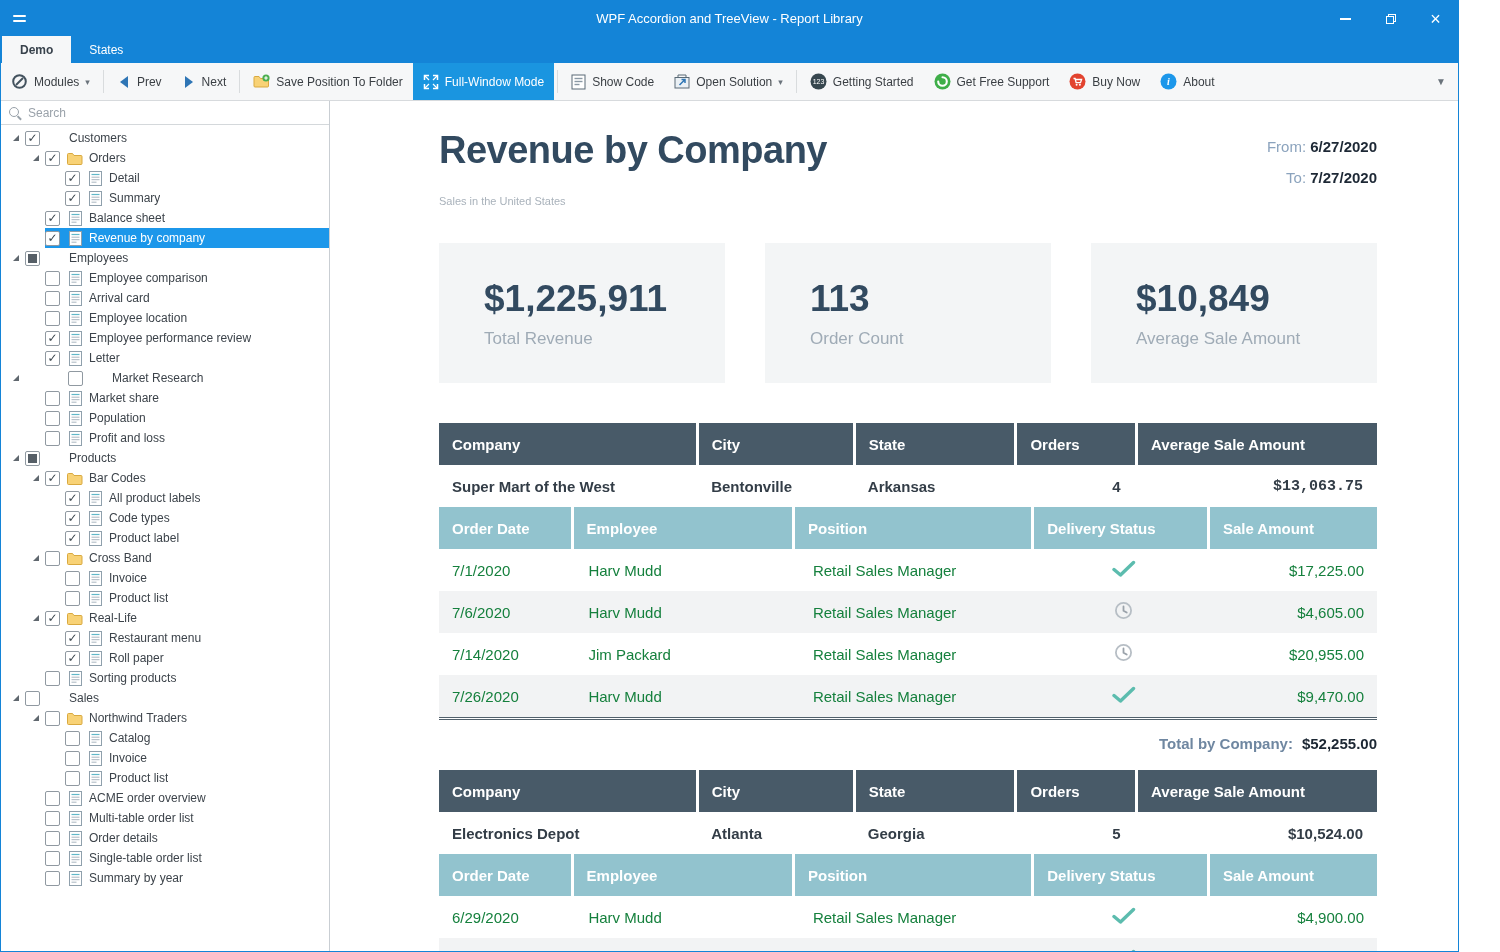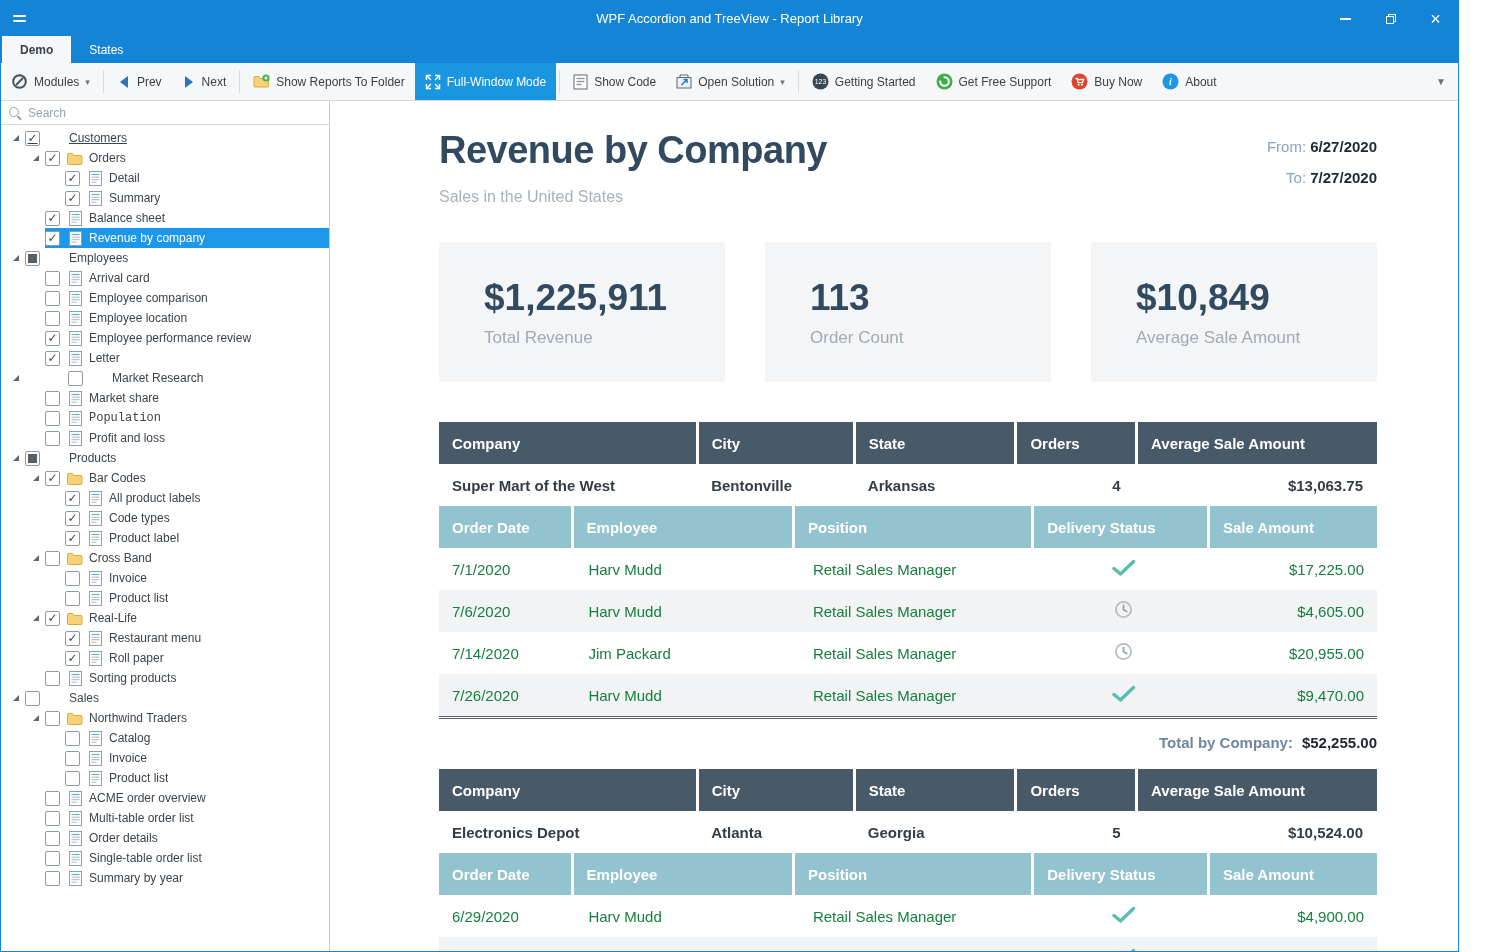--- a/index.html
+++ b/index.html
@@ -54,21 +54,21 @@
   .cb{width:15px;height:15px;flex:none;border:1px solid #9099a1;background:#fff;border-radius:2px;margin-right:7px;display:flex;align-items:center;justify-content:center}
   .cb.on::after{content:'\2713';font-size:12px;font-weight:700;color:#39434b;line-height:1;margin-top:-1px}
   .cb.partial::after{content:'';width:9px;height:9px;background:#565f67}
   .node-icon{width:16px;flex:none;margin-right:6px;display:flex;align-items:center;justify-content:center}
   .node-label{white-space:nowrap;overflow:hidden;text-overflow:ellipsis}
 
   
   .content{flex:1;background:#fff;overflow:hidden}
   .report{width:938px;margin:28px 0 0 109px;position:relative}
   .report-title{font-size:38px;font-weight:700;color:var(--title-text);letter-spacing:-.5px}
-  .report-subtitle{font-size:16px;color:#a9b2bb;margin-top:16px}
+  .report-subtitle{font-size:11px;color:#a9b2bb;margin-top:23px}
   .dates{position:absolute;top:2px;right:0;text-align:right;font-size:15px;line-height:31px}
   .date-label{color:#8ba3bd}
   .date-value{color:#1d2835;font-weight:700}
 
   .stats{display:flex;justify-content:space-between;margin-top:36px}
   .stat-card{width:286px;height:140px;background:#f3f5f6;display:flex;flex-direction:column;justify-content:center;padding-left:45px}
   .stat-value{font-size:37px;font-weight:700;color:var(--title-text)}
   .stat-label{font-size:17px;color:#9fabb6;margin-top:9px}
 
   .company-blocks{margin-top:40px}
@@ -152,21 +152,21 @@
     </span>
     <span class="tsep"></span>
     <span class="tb-btn">
       <span class="ticon">
           <svg width="17" height="15" viewBox="0 0 17 15">
             <path d="M1 3.5 a1 1 0 0 1 1-1 h4 l1.5 2 h7 a1 1 0 0 1 1 1 v6.5 a1 1 0 0 1 -1 1 h-12.5 a1 1 0 0 1 -1-1 z" fill="#f8d276" stroke="#d9a93f"></path>
             <circle cx="13" cy="4" r="3.6" fill="#4caf50"></circle>
             <path d="M13 2.2v3.6 M11.2 4h3.6" stroke="#fff" stroke-width="1.2"></path>
           </svg>
         </span>
-      <span>Show Reports To Folder</span>
+      <span>Save Position To Folder</span>
     </span>
     <span class="tb-btn active">
       <span class="ticon">
           <svg width="16" height="16" viewBox="0 0 16 16" fill="none" stroke="#fff" stroke-width="1.5">
             <path d="M6 1.5H1.5V6 M10 1.5h4.5V6 M6 14.5H1.5V10 M10 14.5h4.5V10"></path>
             <path d="M1.5 1.5l4.5 4.5 M14.5 1.5L10 6 M1.5 14.5L6 10 M14.5 14.5L10 10" stroke-width="1.2"></path>
           </svg>
         </span>
       <span>Full-Window Mode</span>
     </span>
@@ -238,21 +238,21 @@
   </div>
 
   <div class="main">
 
     <div class="sidebar">
       <div class="searchbox">
         <span class="mag"></span>
         <input class="search-input" placeholder="Search" style="">
       </div>
       <div class="tree">
-          <div class="tree-row" style="padding-left: 6px; text-decoration: underline;">
+          <div class="tree-row" style="padding-left: 6px;">
             <span class="expander expanded"></span>
             <span class="row-body">
               <span class="cb on"></span>
               <span class="node-icon"></span>
               <span class="node-label">Customers</span>
             </span>
           </div>
           <div class="tree-row" style="padding-left: 26px;">
             <span class="expander expanded"></span>
             <span class="row-body">
@@ -343,37 +343,37 @@
               <span class="cb off"></span>
               <span class="node-icon">
                 <svg width="13" height="15" viewBox="0 0 13 15">
                   <rect x="0.5" y="0.5" width="12" height="14" fill="#fff" stroke="#8fa0ac"></rect>
                   <line x1="2.5" y1="3.5" x2="10.5" y2="3.5" stroke="#61b8c9" stroke-width="1.2"></line>
                   <line x1="2.5" y1="6.2" x2="10.5" y2="6.2" stroke="#a9b6bf"></line>
                   <line x1="2.5" y1="8.7" x2="10.5" y2="8.7" stroke="#a9b6bf"></line>
                   <line x1="2.5" y1="11.2" x2="7.5" y2="11.2" stroke="#a9b6bf"></line>
                 </svg>
               </span>
+              <span class="node-label">Employee comparison</span>
+            </span>
+          </div>
+          <div class="tree-row" style="padding-left: 26px;">
+            <span class="expander"></span>
+            <span class="row-body">
+              <span class="cb off"></span>
+              <span class="node-icon">
+                <svg width="13" height="15" viewBox="0 0 13 15">
+                  <rect x="0.5" y="0.5" width="12" height="14" fill="#fff" stroke="#8fa0ac"></rect>
+                  <line x1="2.5" y1="3.5" x2="10.5" y2="3.5" stroke="#61b8c9" stroke-width="1.2"></line>
+                  <line x1="2.5" y1="6.2" x2="10.5" y2="6.2" stroke="#a9b6bf"></line>
+                  <line x1="2.5" y1="8.7" x2="10.5" y2="8.7" stroke="#a9b6bf"></line>
+                  <line x1="2.5" y1="11.2" x2="7.5" y2="11.2" stroke="#a9b6bf"></line>
+                </svg>
+              </span>
               <span class="node-label">Arrival card</span>
-            </span>
-          </div>
-          <div class="tree-row" style="padding-left: 26px;">
-            <span class="expander"></span>
-            <span class="row-body">
-              <span class="cb off"></span>
-              <span class="node-icon">
-                <svg width="13" height="15" viewBox="0 0 13 15">
-                  <rect x="0.5" y="0.5" width="12" height="14" fill="#fff" stroke="#8fa0ac"></rect>
-                  <line x1="2.5" y1="3.5" x2="10.5" y2="3.5" stroke="#61b8c9" stroke-width="1.2"></line>
-                  <line x1="2.5" y1="6.2" x2="10.5" y2="6.2" stroke="#a9b6bf"></line>
-                  <line x1="2.5" y1="8.7" x2="10.5" y2="8.7" stroke="#a9b6bf"></line>
-                  <line x1="2.5" y1="11.2" x2="7.5" y2="11.2" stroke="#a9b6bf"></line>
-                </svg>
-              </span>
-              <span class="node-label">Employee comparison</span>
             </span>
           </div>
           <div class="tree-row" style="padding-left: 26px;">
             <span class="expander"></span>
             <span class="row-body">
               <span class="cb off"></span>
               <span class="node-icon">
                 <svg width="13" height="15" viewBox="0 0 13 15">
                   <rect x="0.5" y="0.5" width="12" height="14" fill="#fff" stroke="#8fa0ac"></rect>
                   <line x1="2.5" y1="3.5" x2="10.5" y2="3.5" stroke="#61b8c9" stroke-width="1.2"></line>
@@ -434,21 +434,21 @@
                   <rect x="0.5" y="0.5" width="12" height="14" fill="#fff" stroke="#8fa0ac"></rect>
                   <line x1="2.5" y1="3.5" x2="10.5" y2="3.5" stroke="#61b8c9" stroke-width="1.2"></line>
                   <line x1="2.5" y1="6.2" x2="10.5" y2="6.2" stroke="#a9b6bf"></line>
                   <line x1="2.5" y1="8.7" x2="10.5" y2="8.7" stroke="#a9b6bf"></line>
                   <line x1="2.5" y1="11.2" x2="7.5" y2="11.2" stroke="#a9b6bf"></line>
                 </svg>
               </span>
               <span class="node-label">Market share</span>
             </span>
           </div>
-          <div class="tree-row" style="padding-left: 26px; font-family: Liberation Mono, monospace;">
+          <div class="tree-row" style="padding-left: 26px;">
             <span class="expander"></span>
             <span class="row-body">
               <span class="cb off"></span>
               <span class="node-icon">
                 <svg width="13" height="15" viewBox="0 0 13 15">
                   <rect x="0.5" y="0.5" width="12" height="14" fill="#fff" stroke="#8fa0ac"></rect>
                   <line x1="2.5" y1="3.5" x2="10.5" y2="3.5" stroke="#61b8c9" stroke-width="1.2"></line>
                   <line x1="2.5" y1="6.2" x2="10.5" y2="6.2" stroke="#a9b6bf"></line>
                   <line x1="2.5" y1="8.7" x2="10.5" y2="8.7" stroke="#a9b6bf"></line>
                   <line x1="2.5" y1="11.2" x2="7.5" y2="11.2" stroke="#a9b6bf"></line>
@@ -827,21 +827,21 @@
                 <div class="hcell" style="flex: 151 1 0px;">City</div>
                 <div class="hcell" style="flex: 156 1 0px;">State</div>
                 <div class="hcell" style="flex: 112 1 0px;">Orders</div>
                 <div class="hcell" style="flex: 242 1 0px;">Average Sale Amount</div>
               </div>
               <div class="crow">
                 <div class="ccell" style="flex: 261 1 0px;">Super Mart of the West</div>
                 <div class="ccell" style="flex: 151 1 0px;">Bentonville</div>
                 <div class="ccell" style="flex: 156 1 0px;">Arkansas</div>
                 <div class="ccell num" style="flex: 112 1 0px;">4</div>
-                <div class="ccell num" style="flex: 242 1 0px;">$13,063.75</div>
+                <div class="ccell num" style="flex: 242 1 0px; font-family: Liberation Mono, monospace;">$13,063.75</div>
               </div>
               <div class="thead teal">
                 <div class="hcell" style="flex: 127 1 0px;">Order Date</div>
                 <div class="hcell" style="flex: 220 1 0px;">Employee</div>
                 <div class="hcell" style="flex: 239 1 0px;">Position</div>
                 <div class="hcell" style="flex: 171 1 0px;">Delivery Status</div>
                 <div class="hcell" style="flex: 165 1 0px;">Sale Amount</div>
               </div>
               <div class="drows">
                 <div class="drow">

